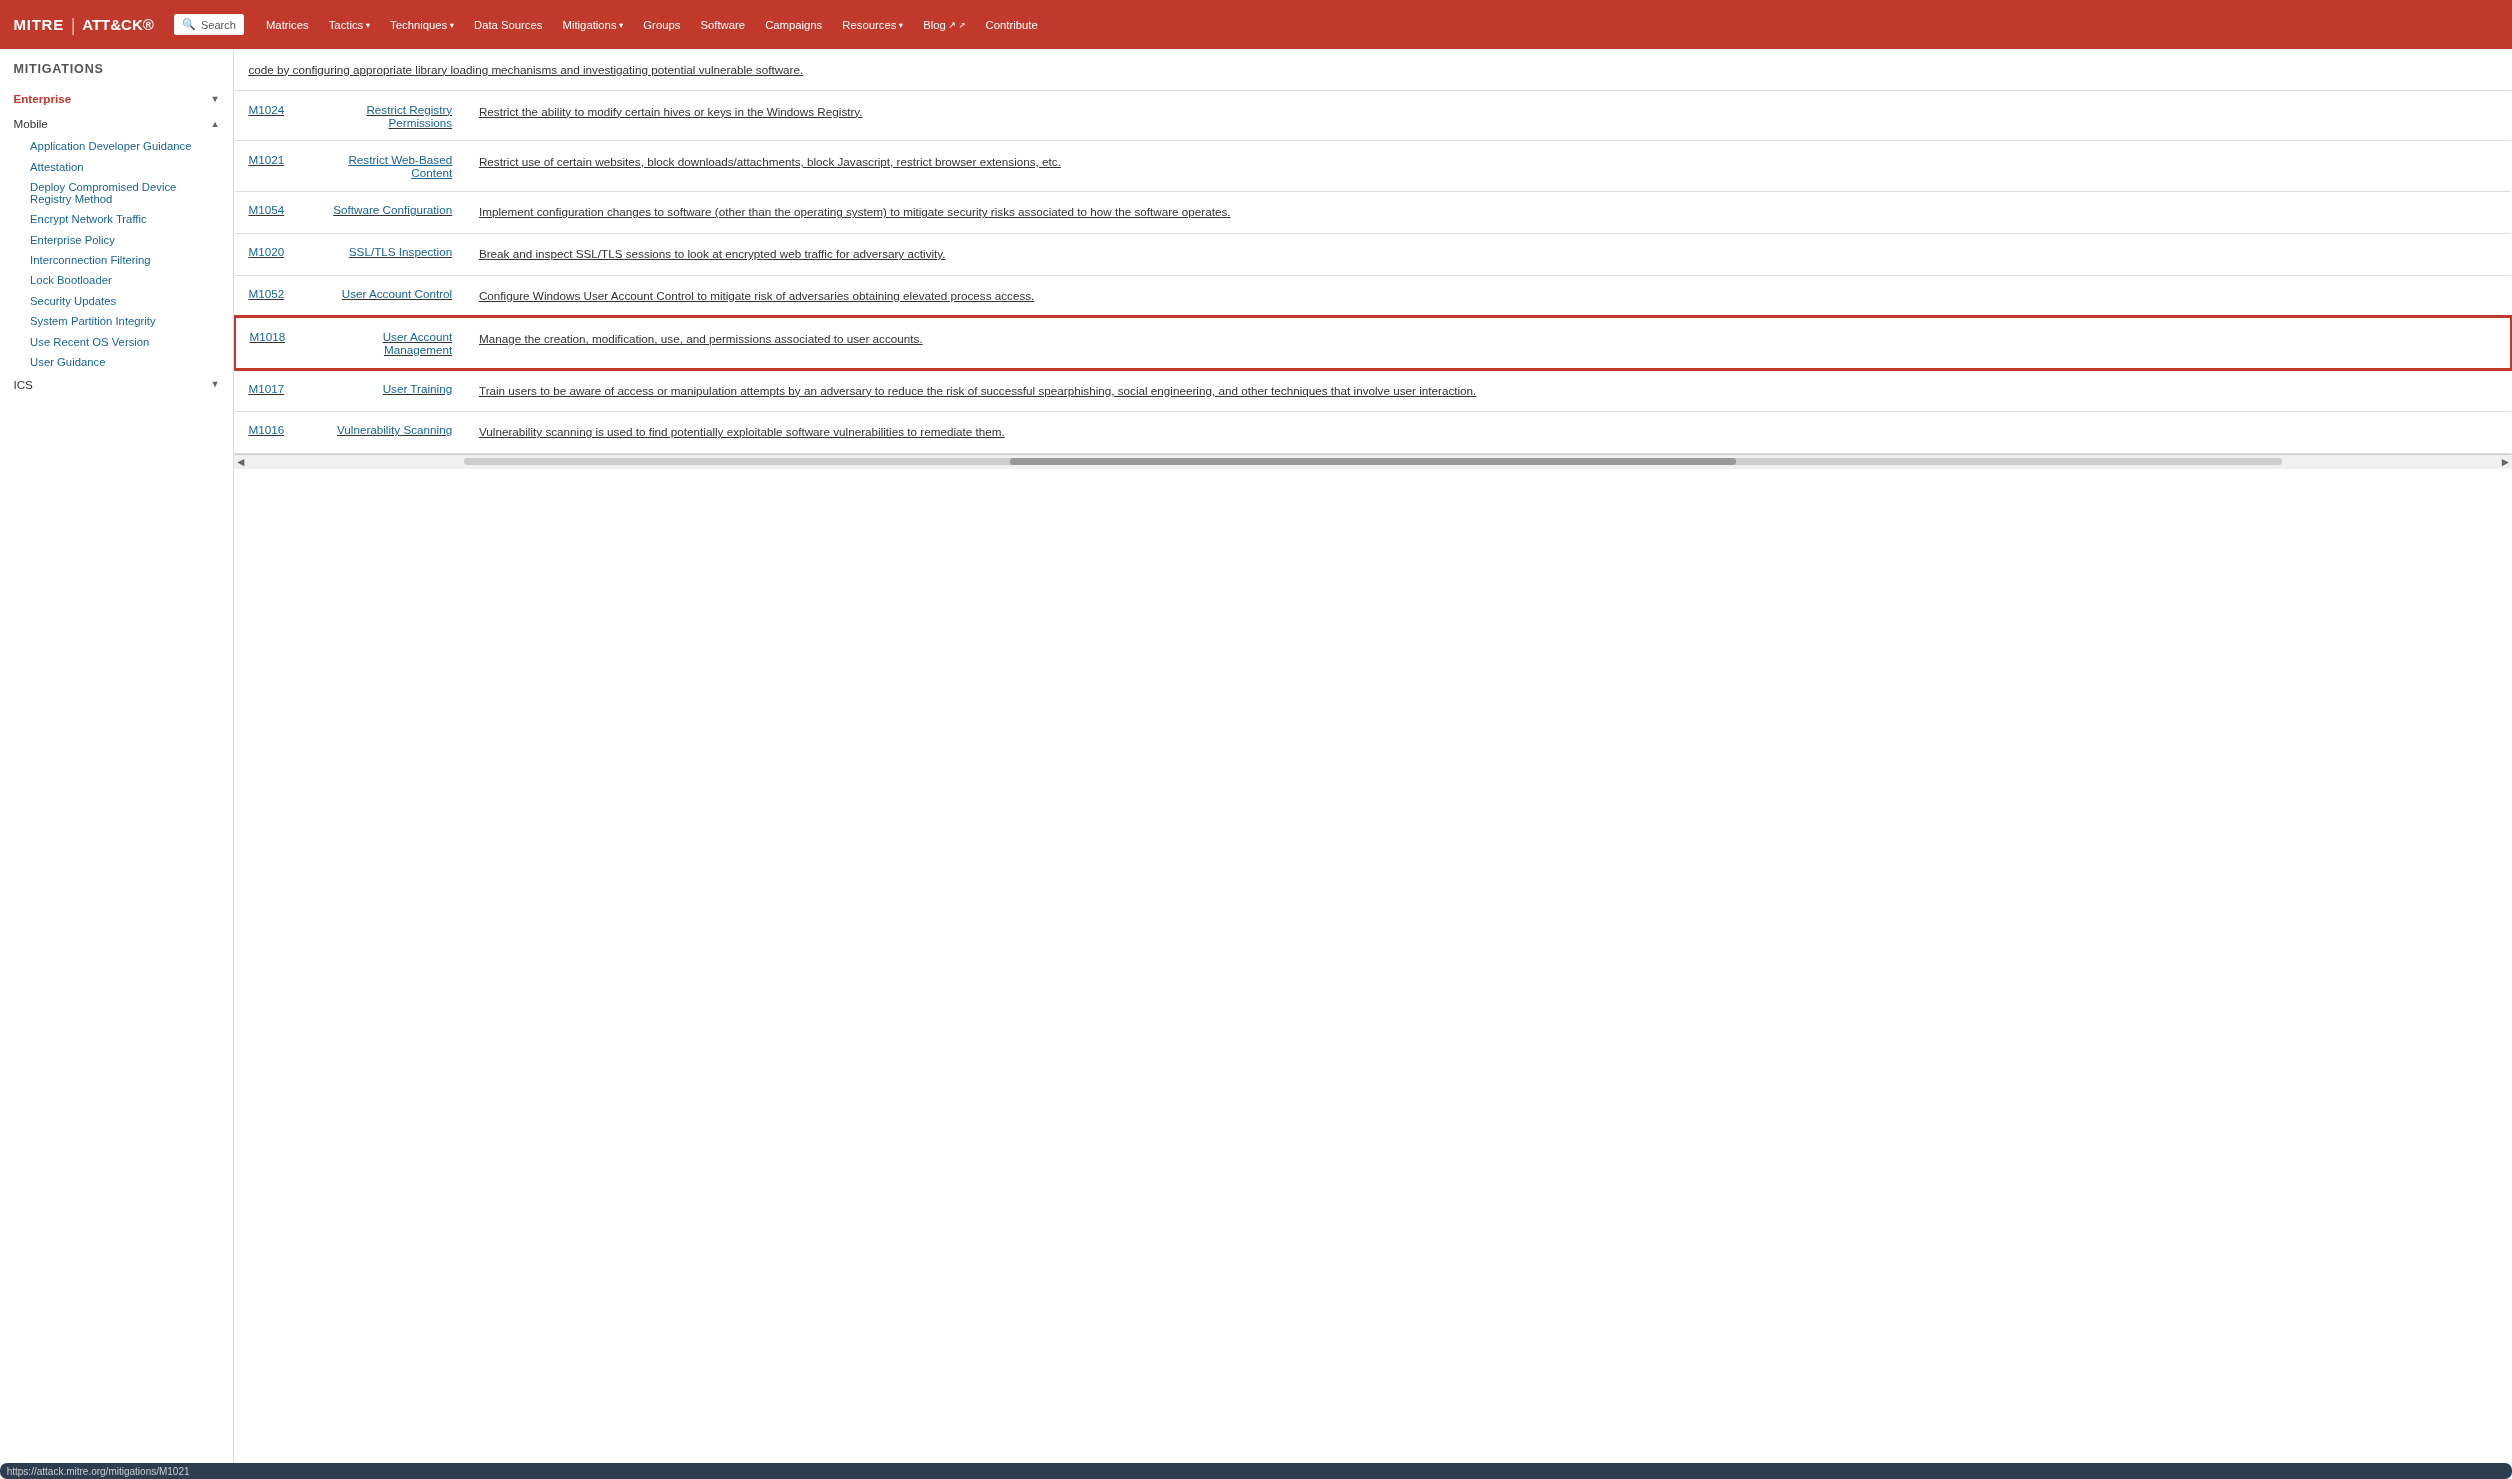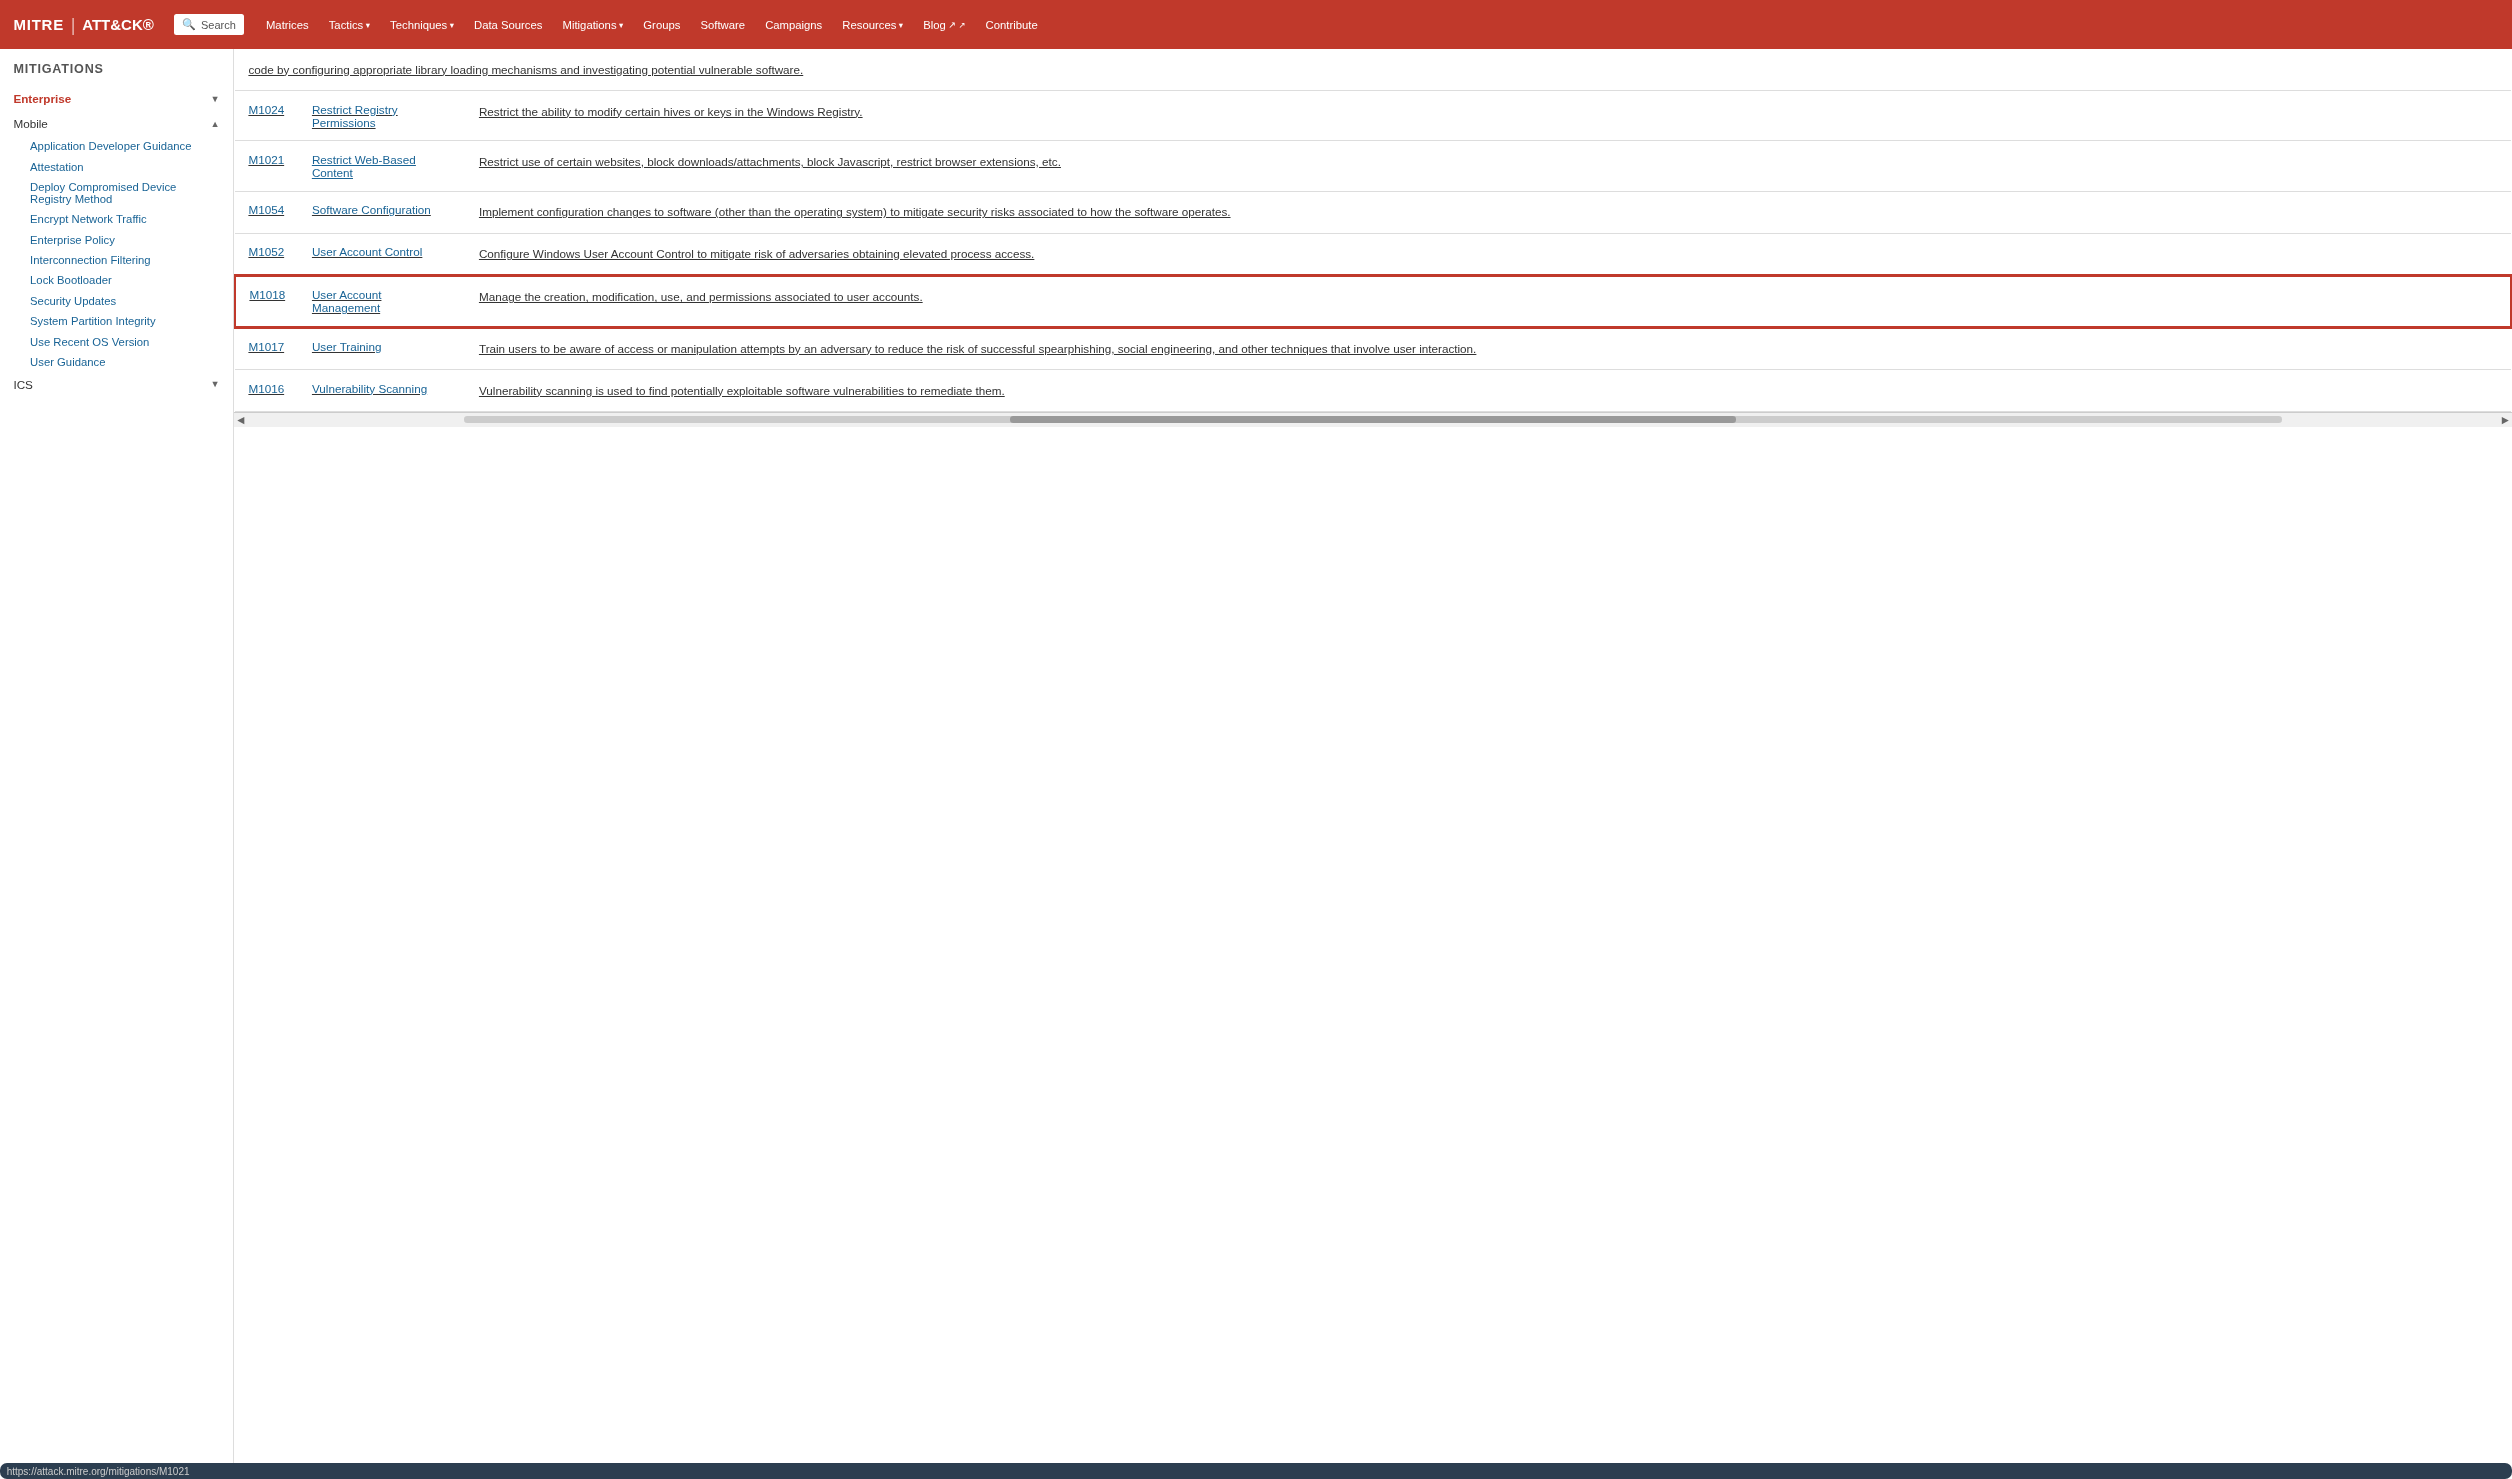--- a/index.html
+++ b/index.html
@@ -150,20 +150,21 @@
       font-size: 11.7px;
     }
     .cell-id {
       color: #1a6496;
       font-size: 11.7px;
       width: 59px;
       white-space: nowrap;
     }
     .cell-name {
       width: 167px;
+      text-align: right;
     }
     .cell-name a {
       color: #1a6496;
       text-decoration: none;
       font-size: 11.7px;
     }
     .cell-name a.underlined { text-decoration: underline; }
     .cell-desc {
       color: #333;
       font-size: 11.7px;
@@ -290,20 +291,25 @@
             <td class="cell-id">M1021</td>
             <td class="cell-name"><a href="#" class="underlined">Restrict Web-Based Content</a></td>
             <td class="cell-desc">Restrict use of certain websites, block downloads/attachments, block Javascript, restrict browser extensions, etc.</td>
           </tr>
           <tr>
             <td class="cell-id">M1054</td>
             <td class="cell-name"><a href="#">Software Configuration</a></td>
             <td class="cell-desc">Implement configuration changes to software (other than the operating system) to mitigate security risks associated to how the software operates.</td>
           </tr>
           <tr>
+            <td class="cell-id">M1020</td>
+            <td class="cell-name"><a href="#">SSL/TLS Inspection</a></td>
+            <td class="cell-desc">Break and inspect SSL/TLS sessions to look at encrypted web traffic for adversary activity.</td>
+          </tr>
+          <tr>
             <td class="cell-id">M1052</td>
             <td class="cell-name"><a href="#">User Account Control</a></td>
             <td class="cell-desc">Configure Windows User Account Control to mitigate risk of adversaries obtaining elevated process access.</td>
           </tr>
           <tr style="border: 2.1px solid rgb(192, 57, 43); outline: rgb(192, 57, 43) solid 2.1px;">
             <td class="cell-id">M1018</td>
             <td class="cell-name"><a href="#">User Account Management</a></td>
             <td class="cell-desc">Manage the creation, modification, use, and permissions associated to user accounts.</td>
           </tr>
           <tr>

